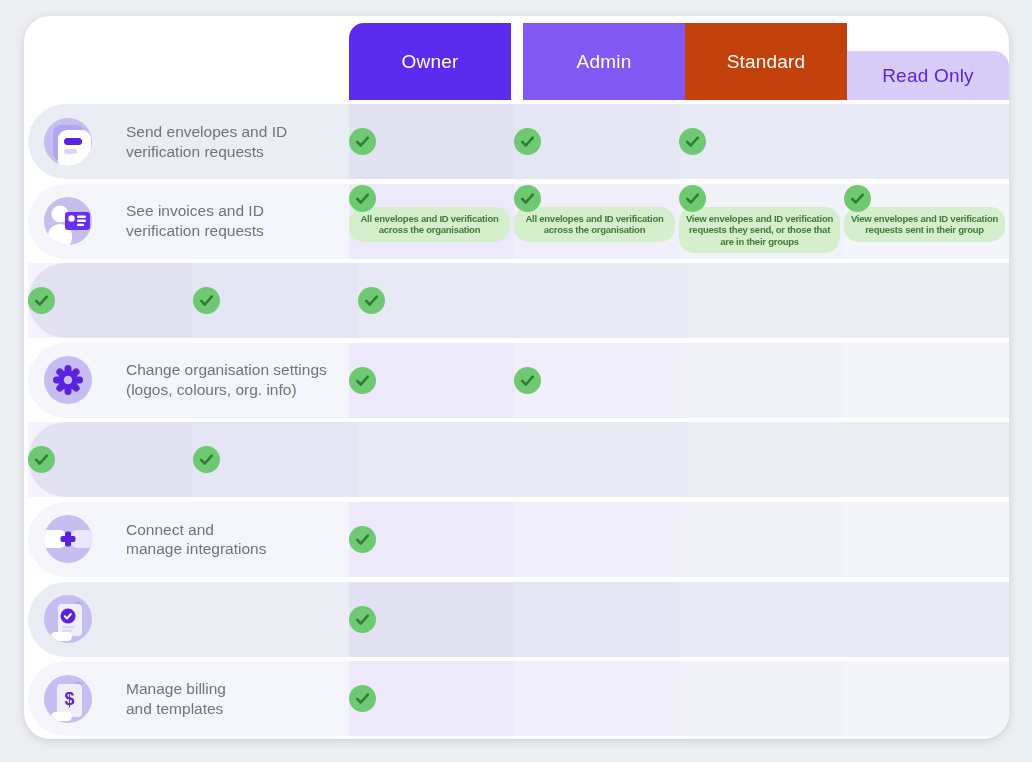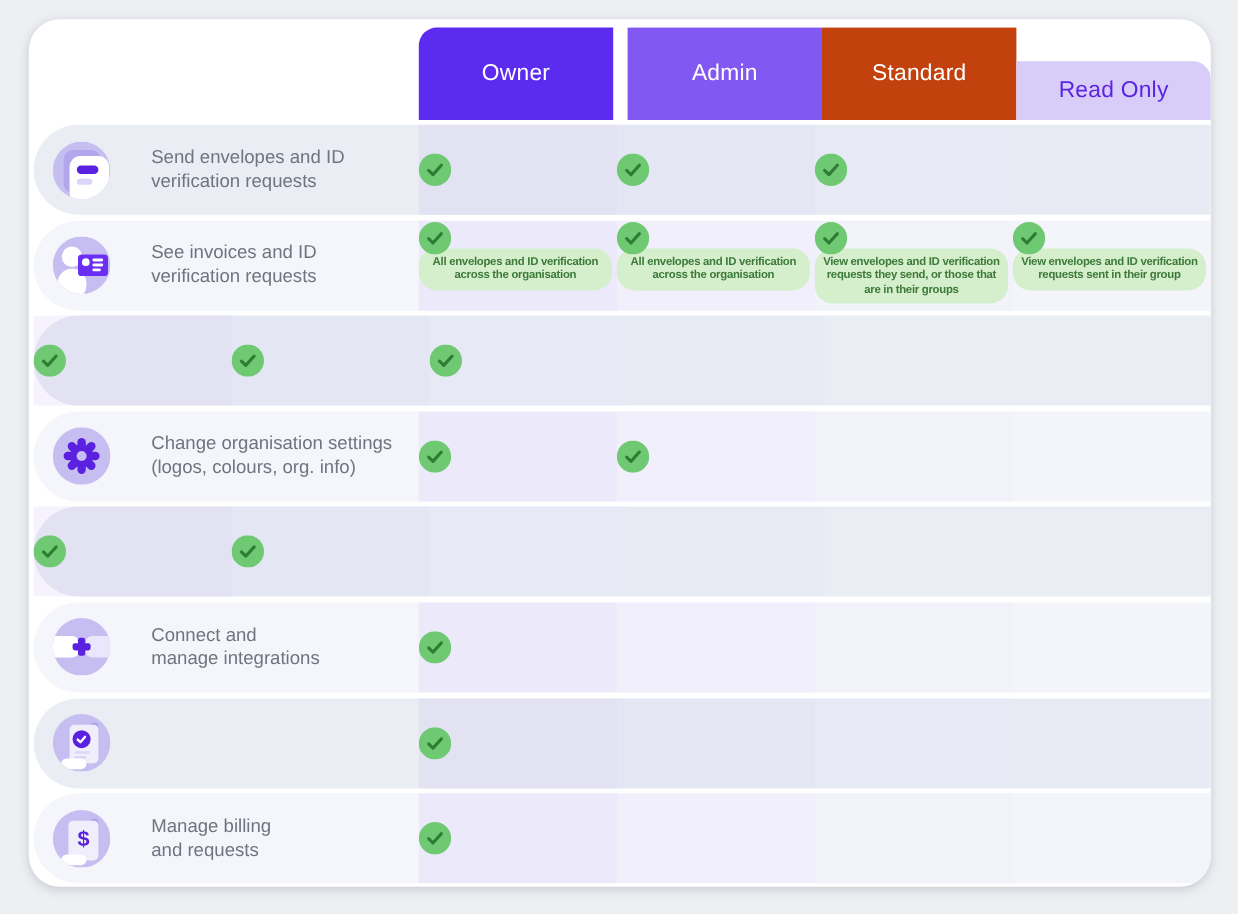--- a/index.html
+++ b/index.html
@@ -299,21 +299,21 @@
                 </defs>
     <circle cx="24" cy="24" r="24" fill="#c6bef0"></circle>
     <g clip-path="url(#cpG)">
       <rect x="31" y="7" width="7" height="10" rx="2.5" fill="#b2a6ec"></rect>
       <rect x="13" y="9" width="25" height="33" rx="4" fill="#f1eefc"></rect>
       <text x="25.5" y="30" font-size="18" font-weight="bold" fill="#5b21e0" text-anchor="middle" font-family="Liberation Sans, sans-serif">$</text>
       <rect x="7" y="37" width="21" height="9" rx="4.5" fill="#ffffff"></rect>
     </g>
               </svg></div>
       <div class="row-label">Manage billing
-and requests</div>
+and templates</div>
     </div>
   <div class="cell c0">
             <span class="check"><svg width="27" height="27" viewBox="0 0 27 27">
   <circle cx="13.5" cy="13.5" r="13.5" fill="#6fc973"></circle>
   <path d="M8.2 13.9 l3.6 3.6 7 -7.8" fill="none" stroke="#2f7d35" stroke-width="2.6" stroke-linecap="round" stroke-linejoin="round"></path>
 </svg></span>
           </div>
           <div class="cell c1"></div>
           <div class="cell c2"></div>
           <div class="cell c3"></div>

